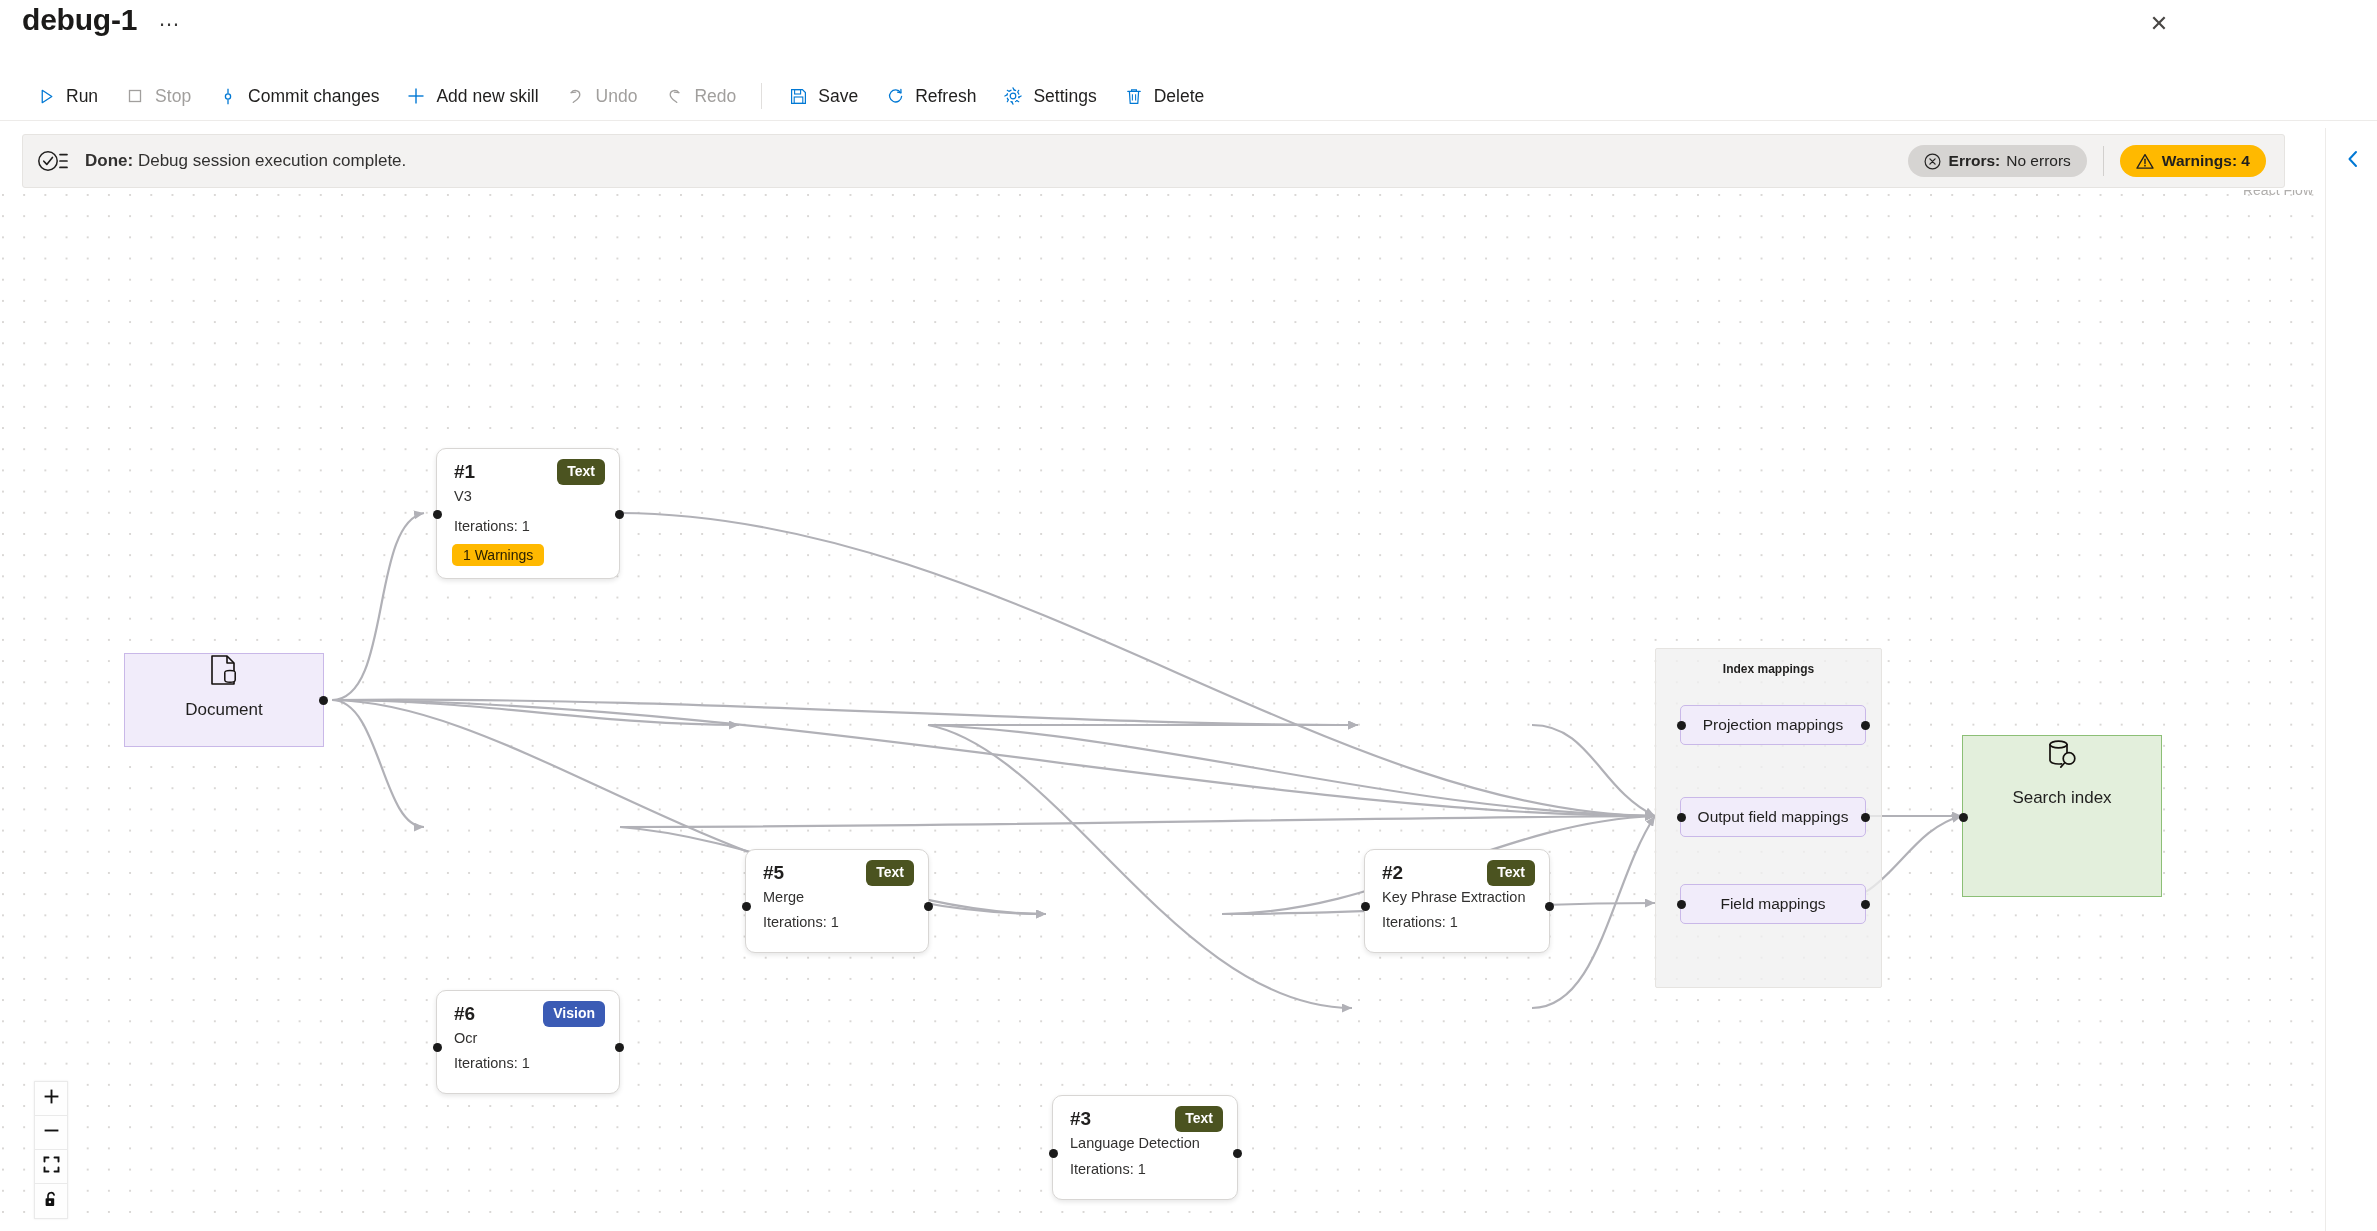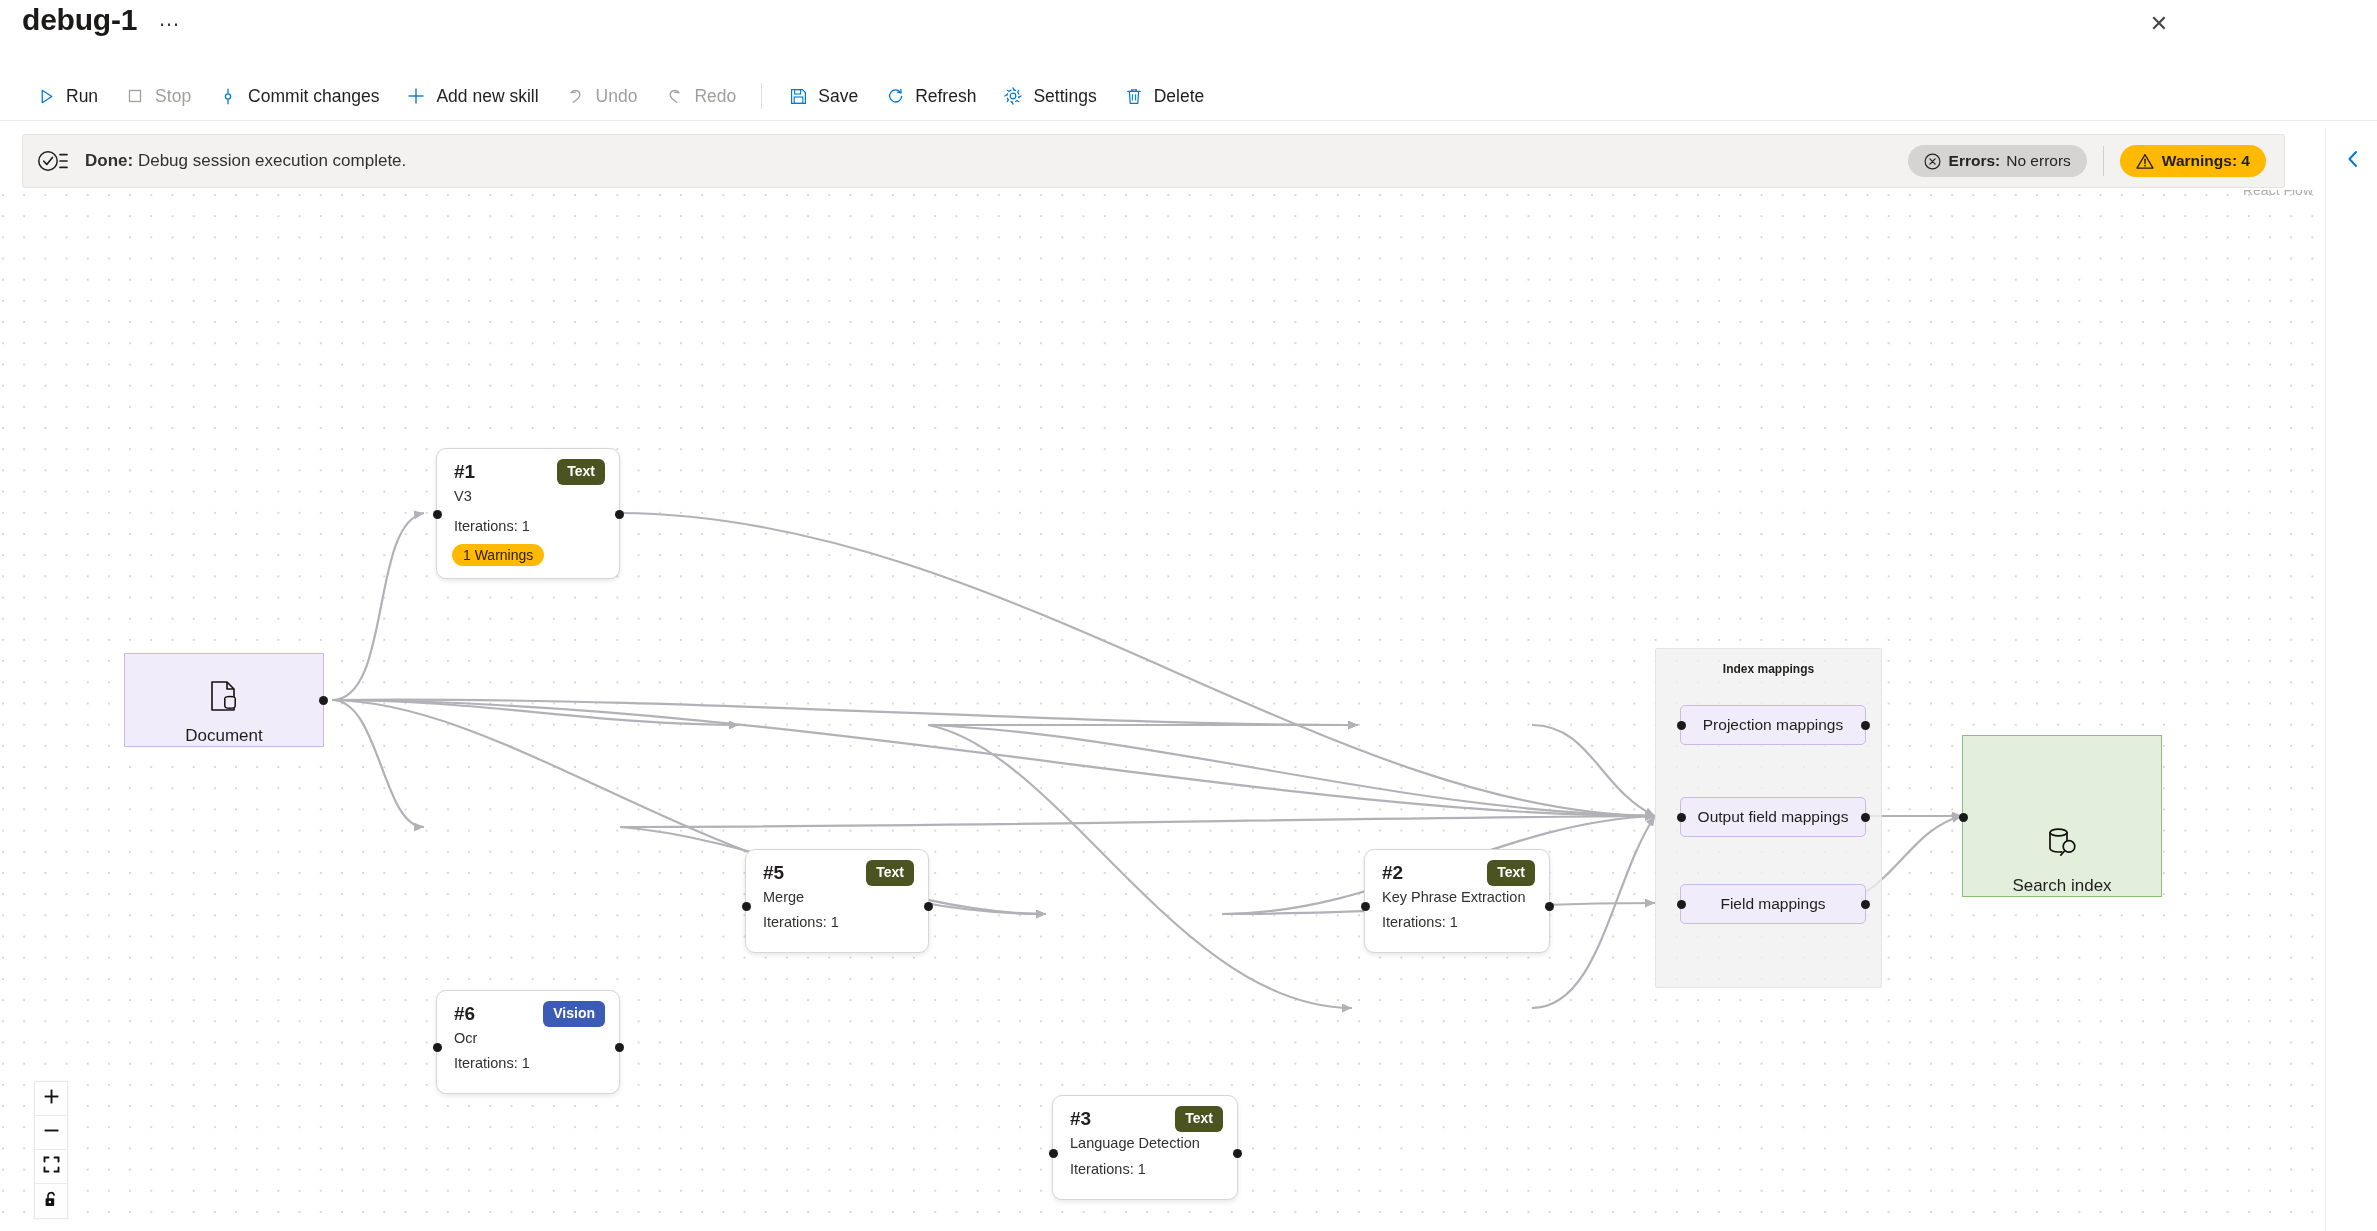--- a/index.html
+++ b/index.html
@@ -154,36 +154,36 @@
     position: absolute; right: 14px; top: 10px;
     border-radius: 6px; padding: 4px 10px;
     font-size: 14px; font-weight: 700; color: #ffffff;
     line-height: 1.25;
   }
   .badge-text { background: #4b5320; }
   .badge-vision { background: #3b5bb5; }
   .warn-chip {
     position: absolute; left: 15px; bottom: 12px;
     background: #ffb900; color: #2b2000;
-    border-radius: 11px; padding: 3px 11px;
+    border-radius: 5px; padding: 3px 11px;
     font-size: 14px;
   }
 
   .dot {
     position: absolute; width: 9px; height: 9px; border-radius: 50%;
     background: #1a1a1a; top: 50%; margin-top: -4.5px;
   }
   .dot.in  { left: -4.5px; }
   .dot.out { right: -4.5px; }
 
   
   .endpoint {
     position: absolute;
     display: flex; flex-direction: column;
-    align-items: center; justify-content: flex-end;
+    align-items: center; justify-content: flex-start;
     gap: 10px;
   }
   .endpoint-doc {
     background: #f1ecfa; border: 1px solid #c9b8e8;
   }
   .endpoint-index {
     background: #e3efdc; border: 1px solid #8cbf76;
   }
   .endpoint-label { font-size: 17px; color: #201f1e; }
   .endpoint-ico { color: #14100e; }

